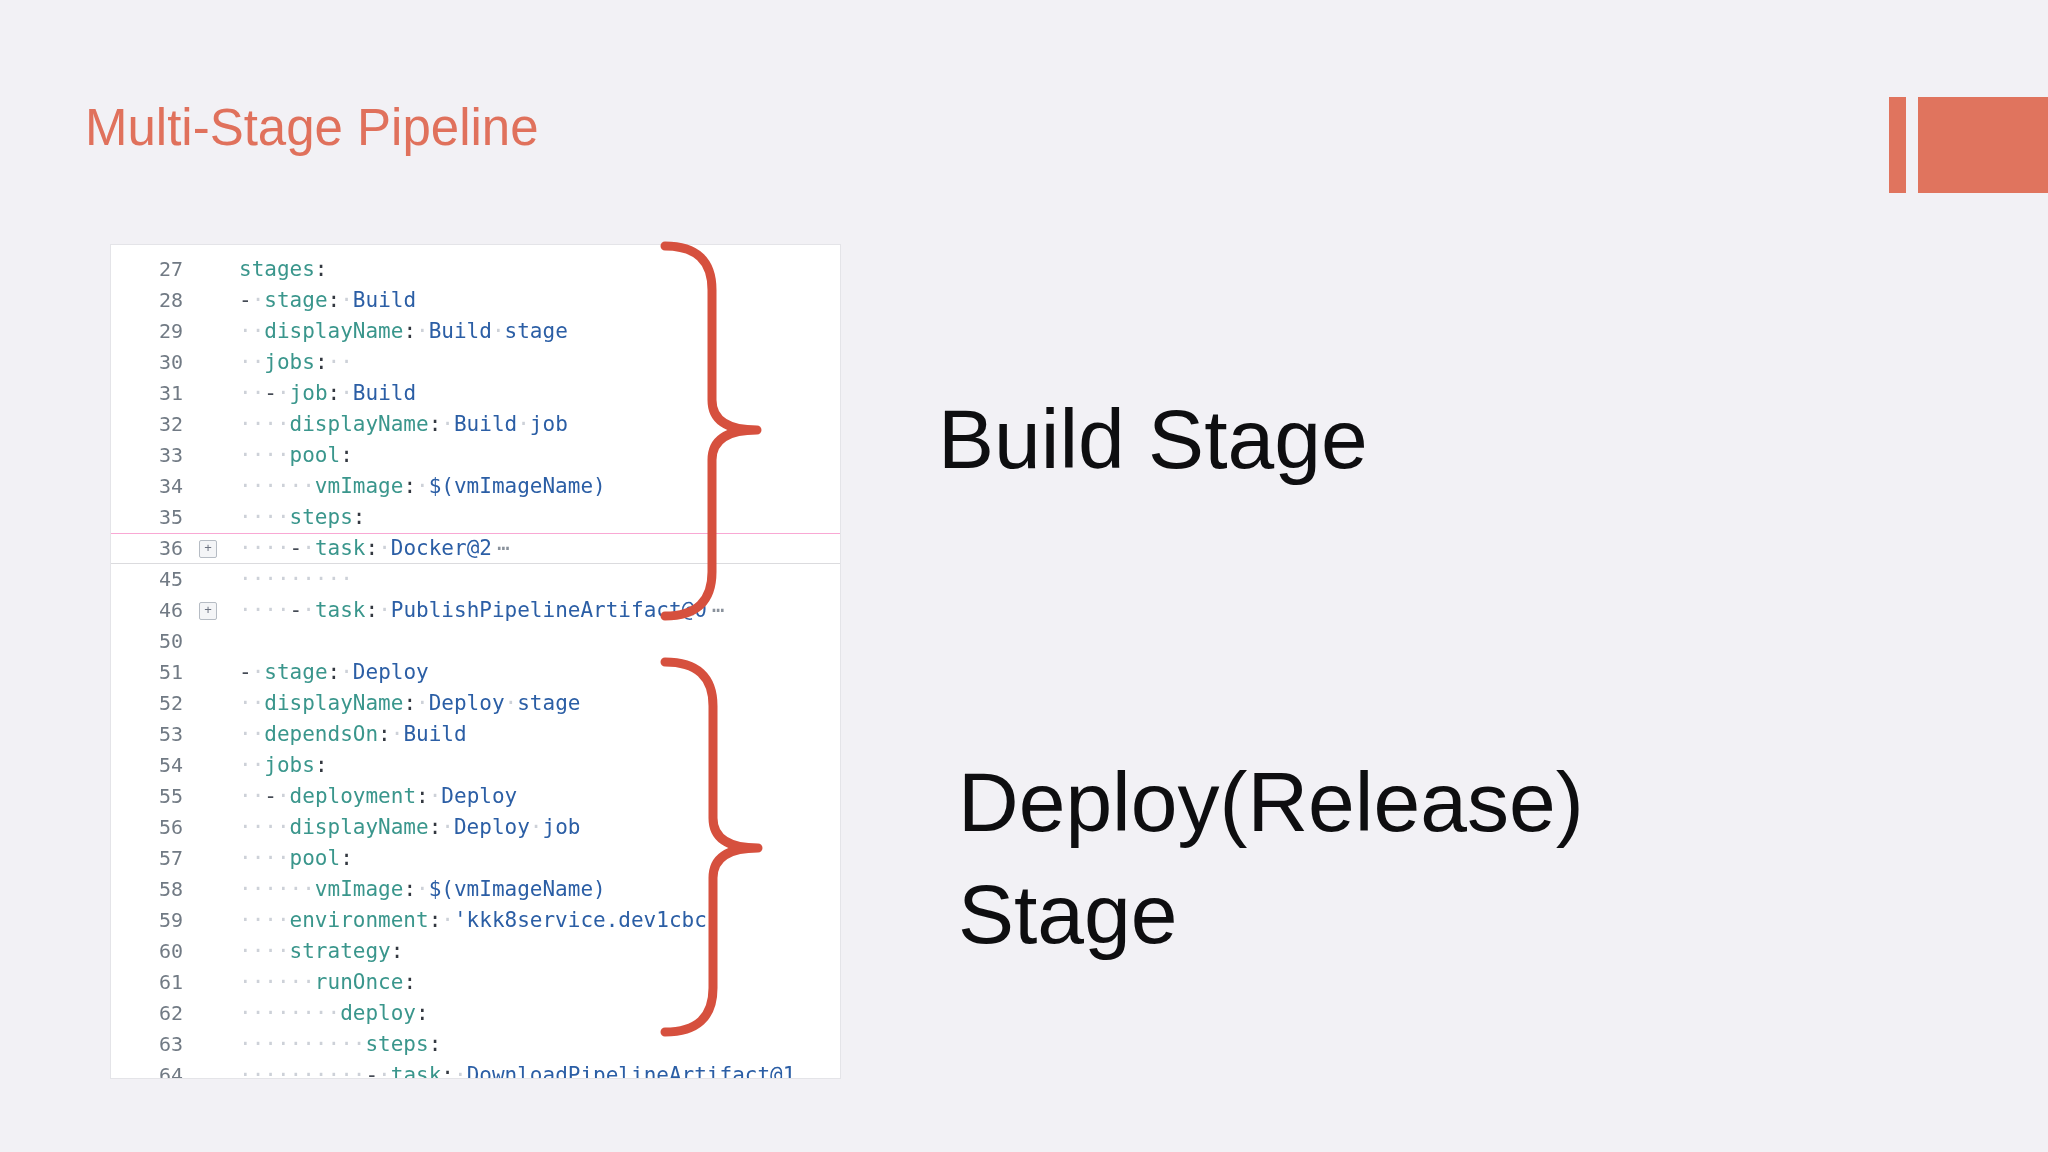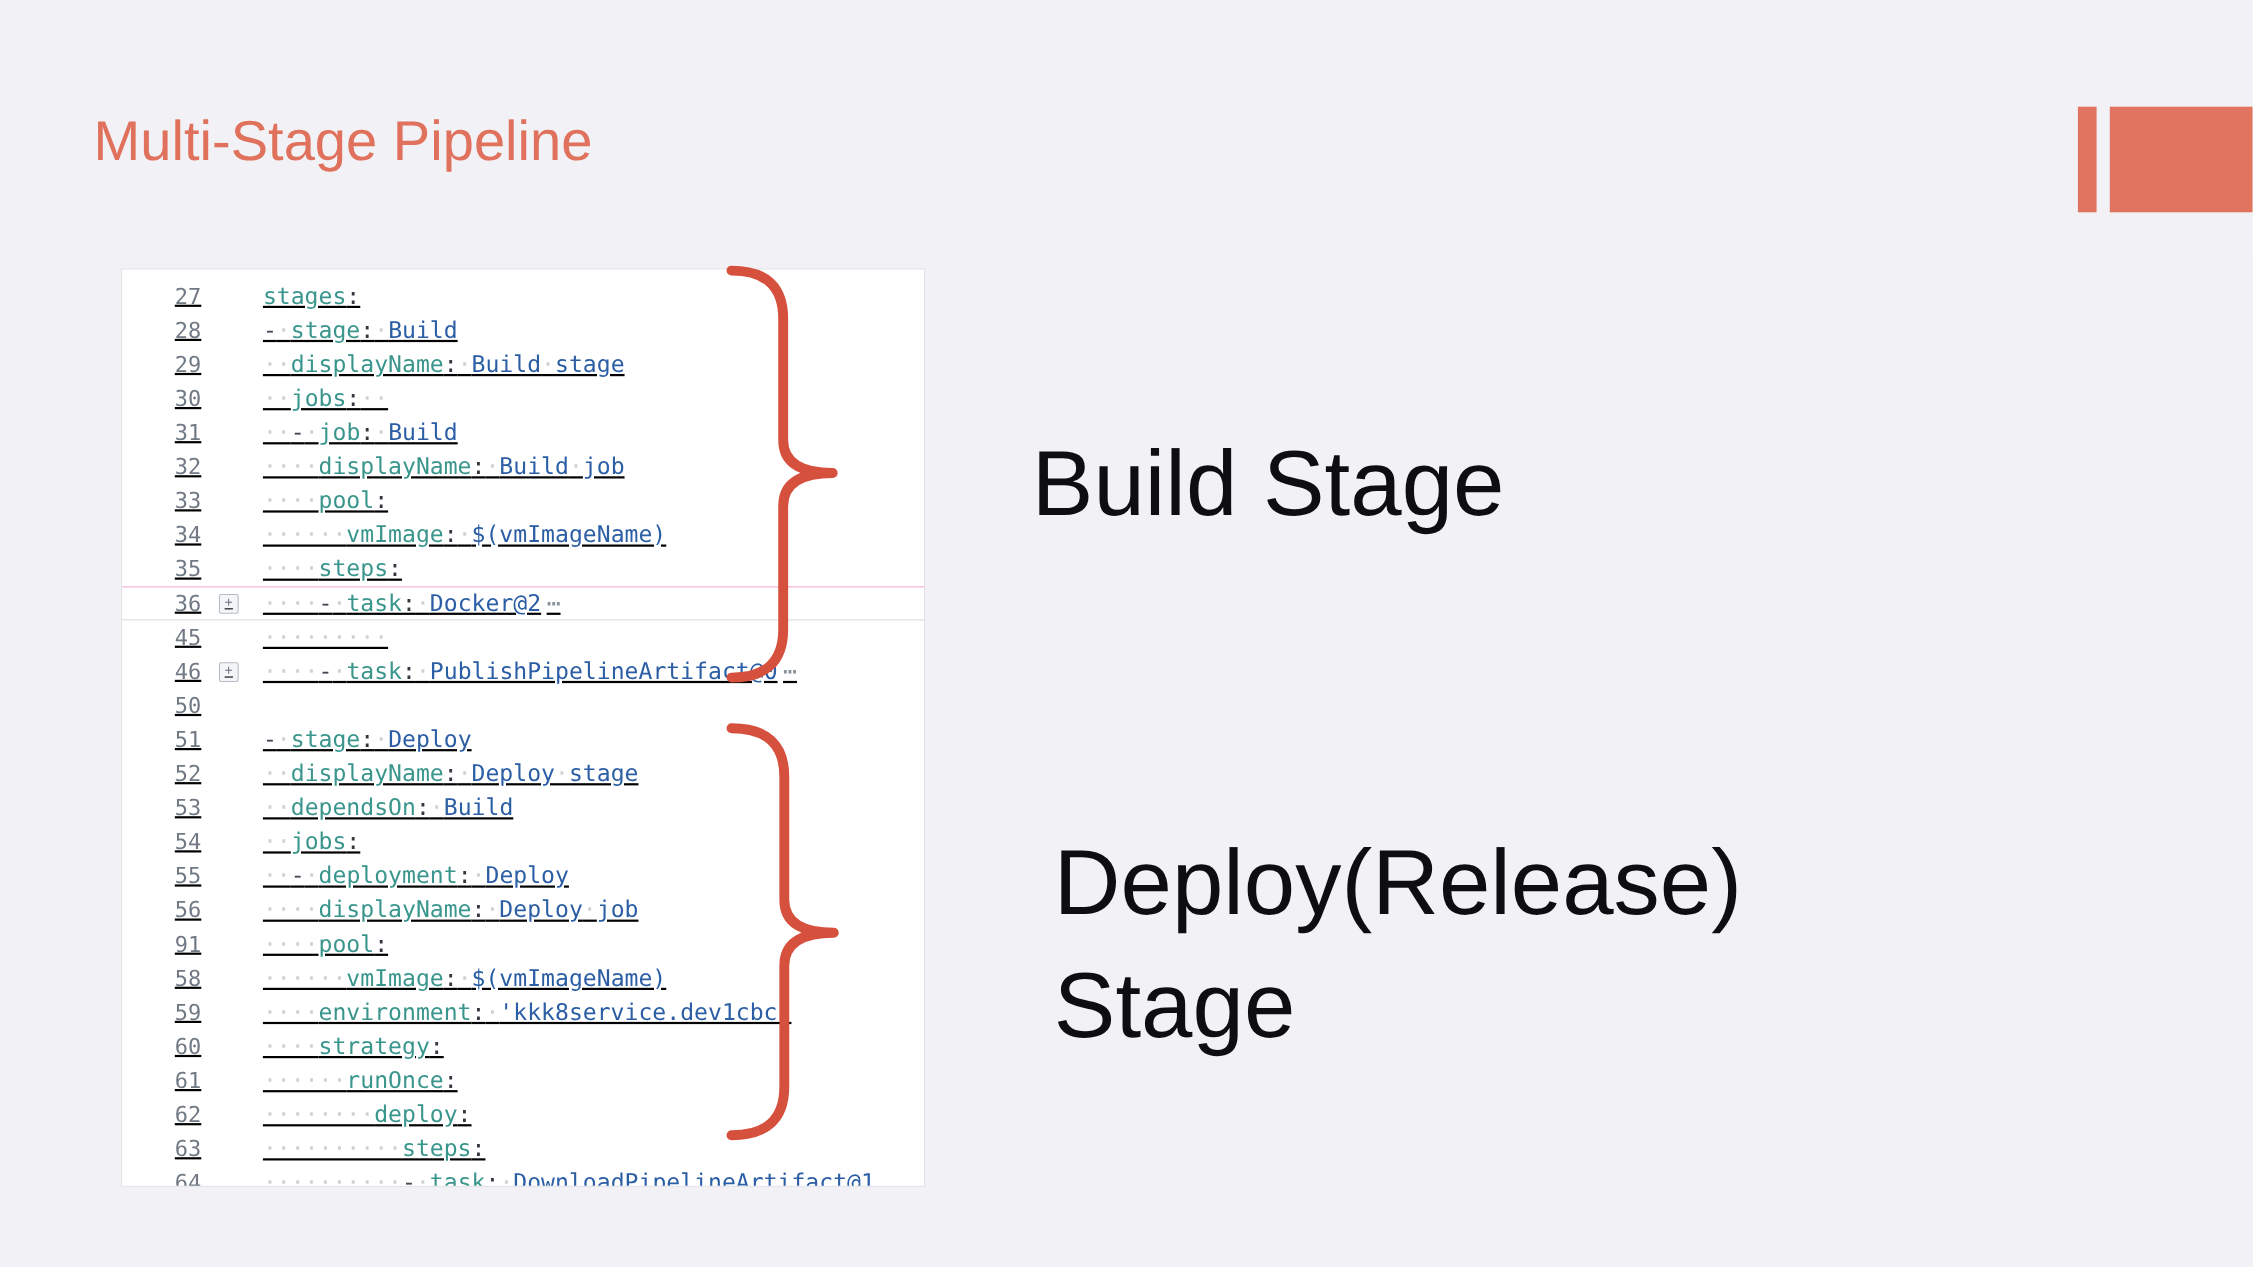--- a/index.html
+++ b/index.html
@@ -22,21 +22,20 @@
 
   .code-panel{
     position:absolute;left:111px;top:245px;width:729px;height:833px;
     background:var(--panel,#ffffff);
     box-shadow:0 0 0 1px rgba(60,60,70,0.07);
     overflow:hidden;
     font-family:"DejaVu Sans Mono","Liberation Mono",monospace;
     font-size:21px;
     padding-top:9px;
     box-sizing:border-box;
-    text-decoration:underline;
   }
   .row{display:flex;height:31px;line-height:31px;align-items:center;}
   .row.current{border-top:1px solid #f9a8d4;border-bottom:1px solid #dbdbde;height:29px;line-height:29px;}
   .lnum{
     flex:none;width:72px;text-align:right;padding-right:16px;
     color:var(--lineNumber,#717a84);font-size:20px;
   }
   .foldcol{flex:none;width:28px;display:flex;align-items:center;}
   .foldbox{
     width:16px;height:16px;border:1px solid #b6bcc4;background:#f4f5f7;
@@ -165,21 +164,21 @@
           <span class="lnum">55</span>
           <span class="foldcol"></span>
           <span class="codetext"><span class="t-w">··</span><span class="t-d">-</span><span class="t-w">·</span><span class="t-k">deployment</span><span class="t-p">:</span><span class="t-w">·</span><span class="t-v">Deploy</span></span>
         </div>
         <div class="row">
           <span class="lnum">56</span>
           <span class="foldcol"></span>
           <span class="codetext"><span class="t-w">····</span><span class="t-k">displayName</span><span class="t-p">:</span><span class="t-w">·</span><span class="t-v">Deploy</span><span class="t-w">·</span><span class="t-v">job</span></span>
         </div>
         <div class="row">
-          <span class="lnum">91</span>
+          <span class="lnum">57</span>
           <span class="foldcol"></span>
           <span class="codetext"><span class="t-w">····</span><span class="t-k">pool</span><span class="t-p">:</span></span>
         </div>
         <div class="row">
           <span class="lnum">58</span>
           <span class="foldcol"></span>
           <span class="codetext"><span class="t-w">······</span><span class="t-k">vmImage</span><span class="t-p">:</span><span class="t-w">·</span><span class="t-v">$(vmImageName)</span></span>
         </div>
         <div class="row">
           <span class="lnum">59</span>

